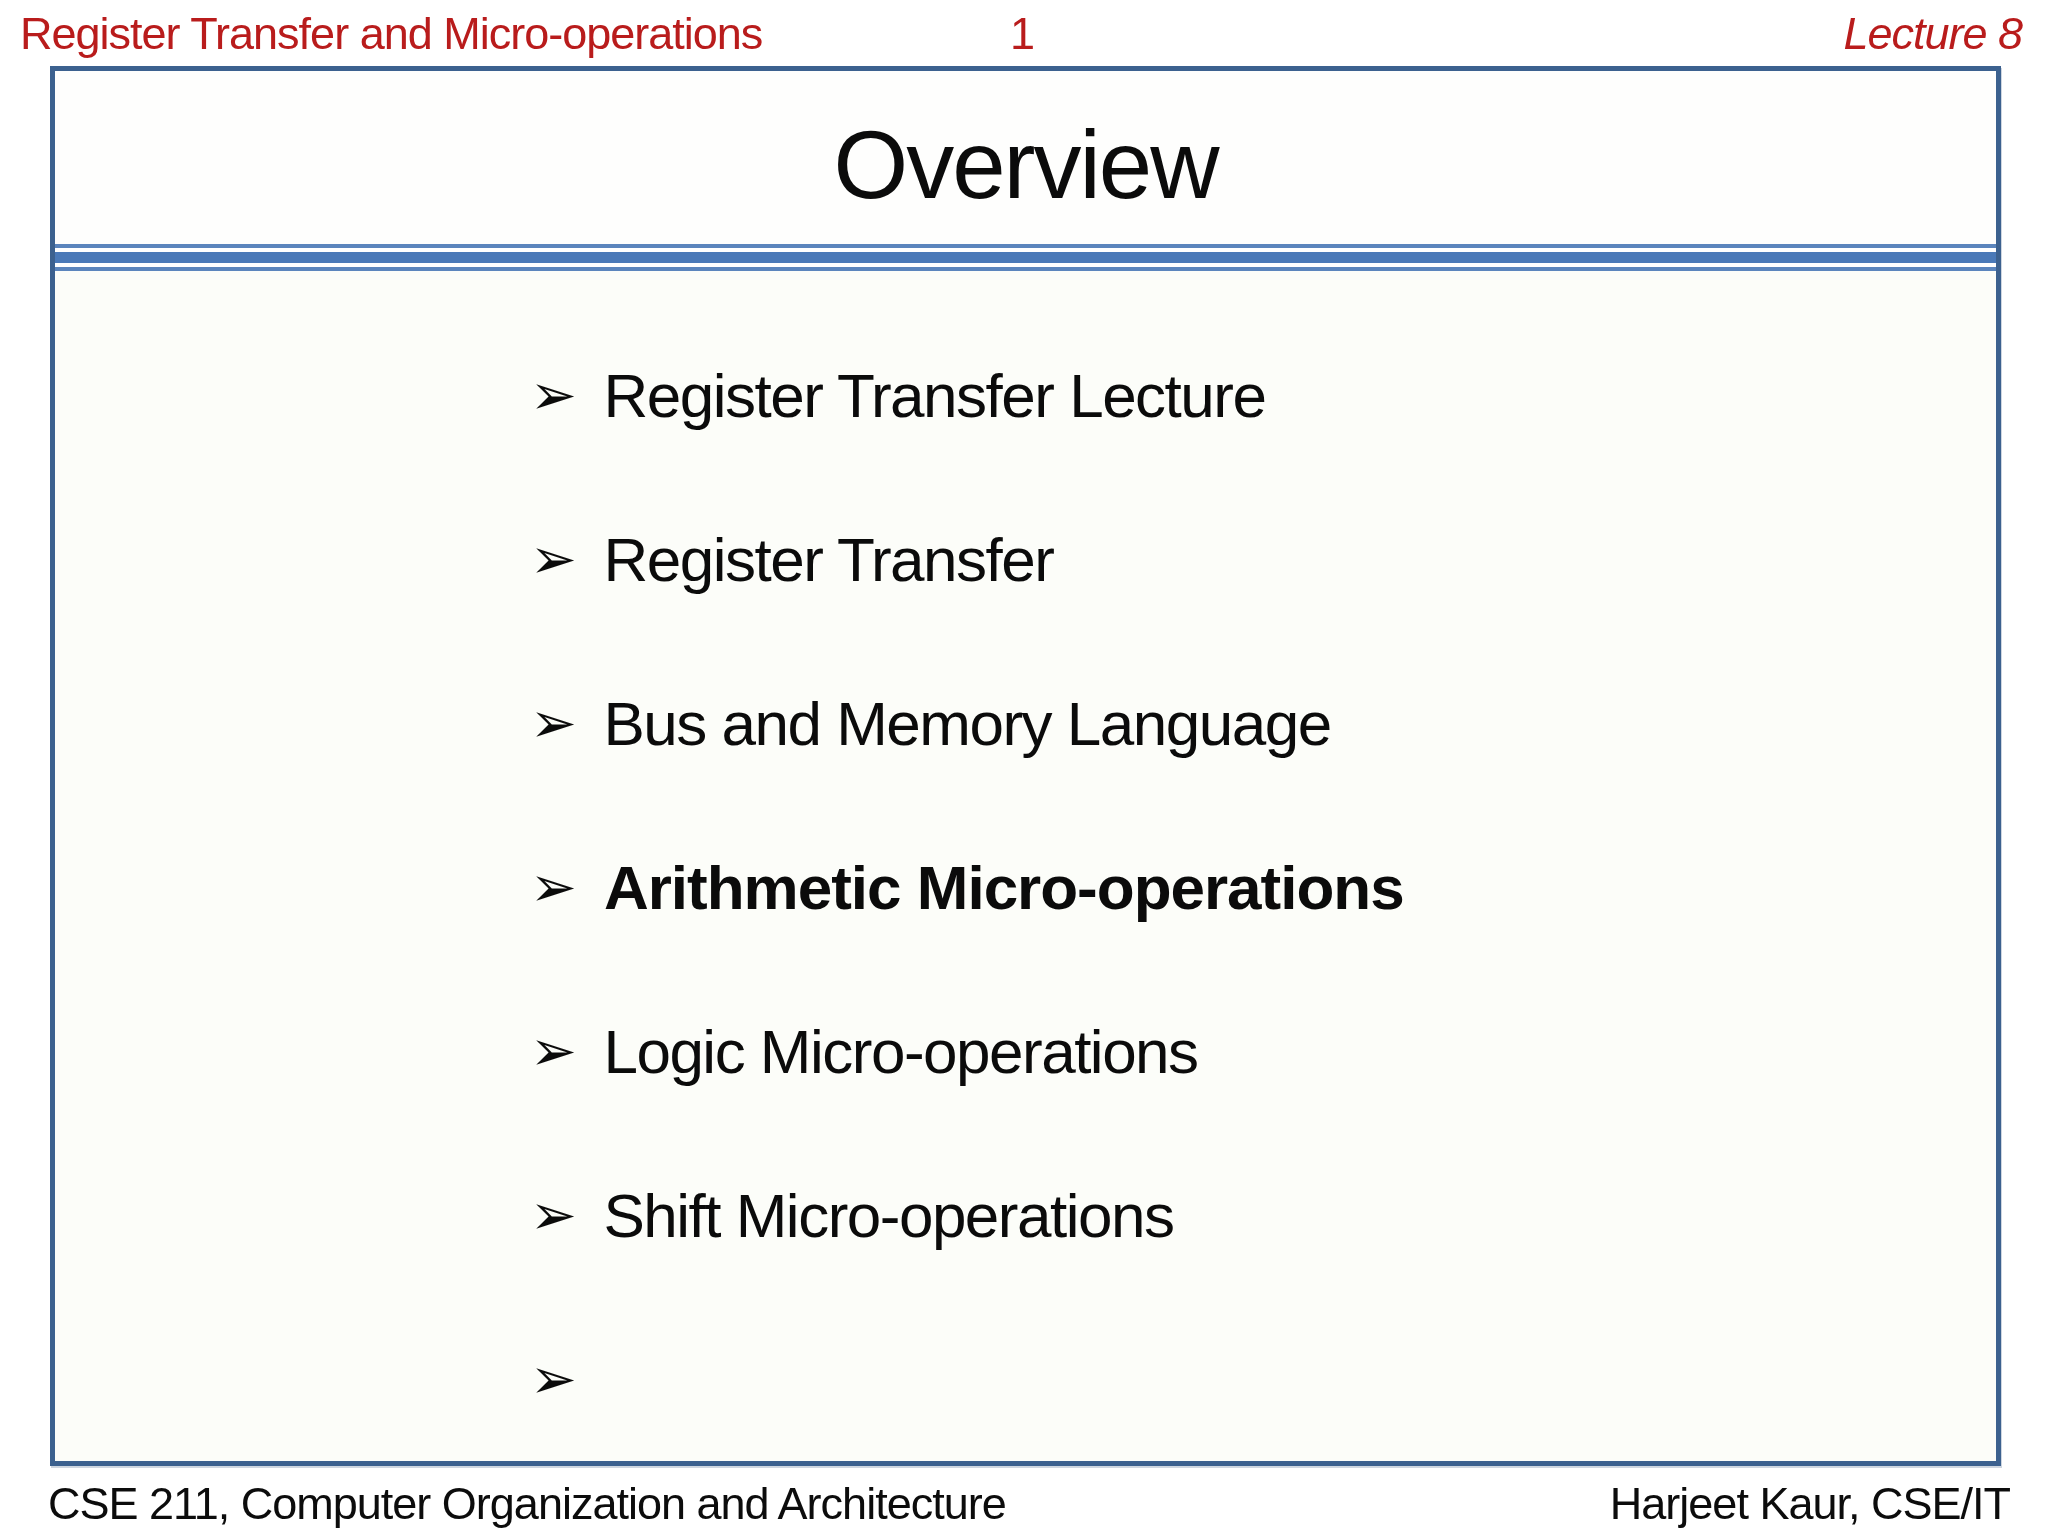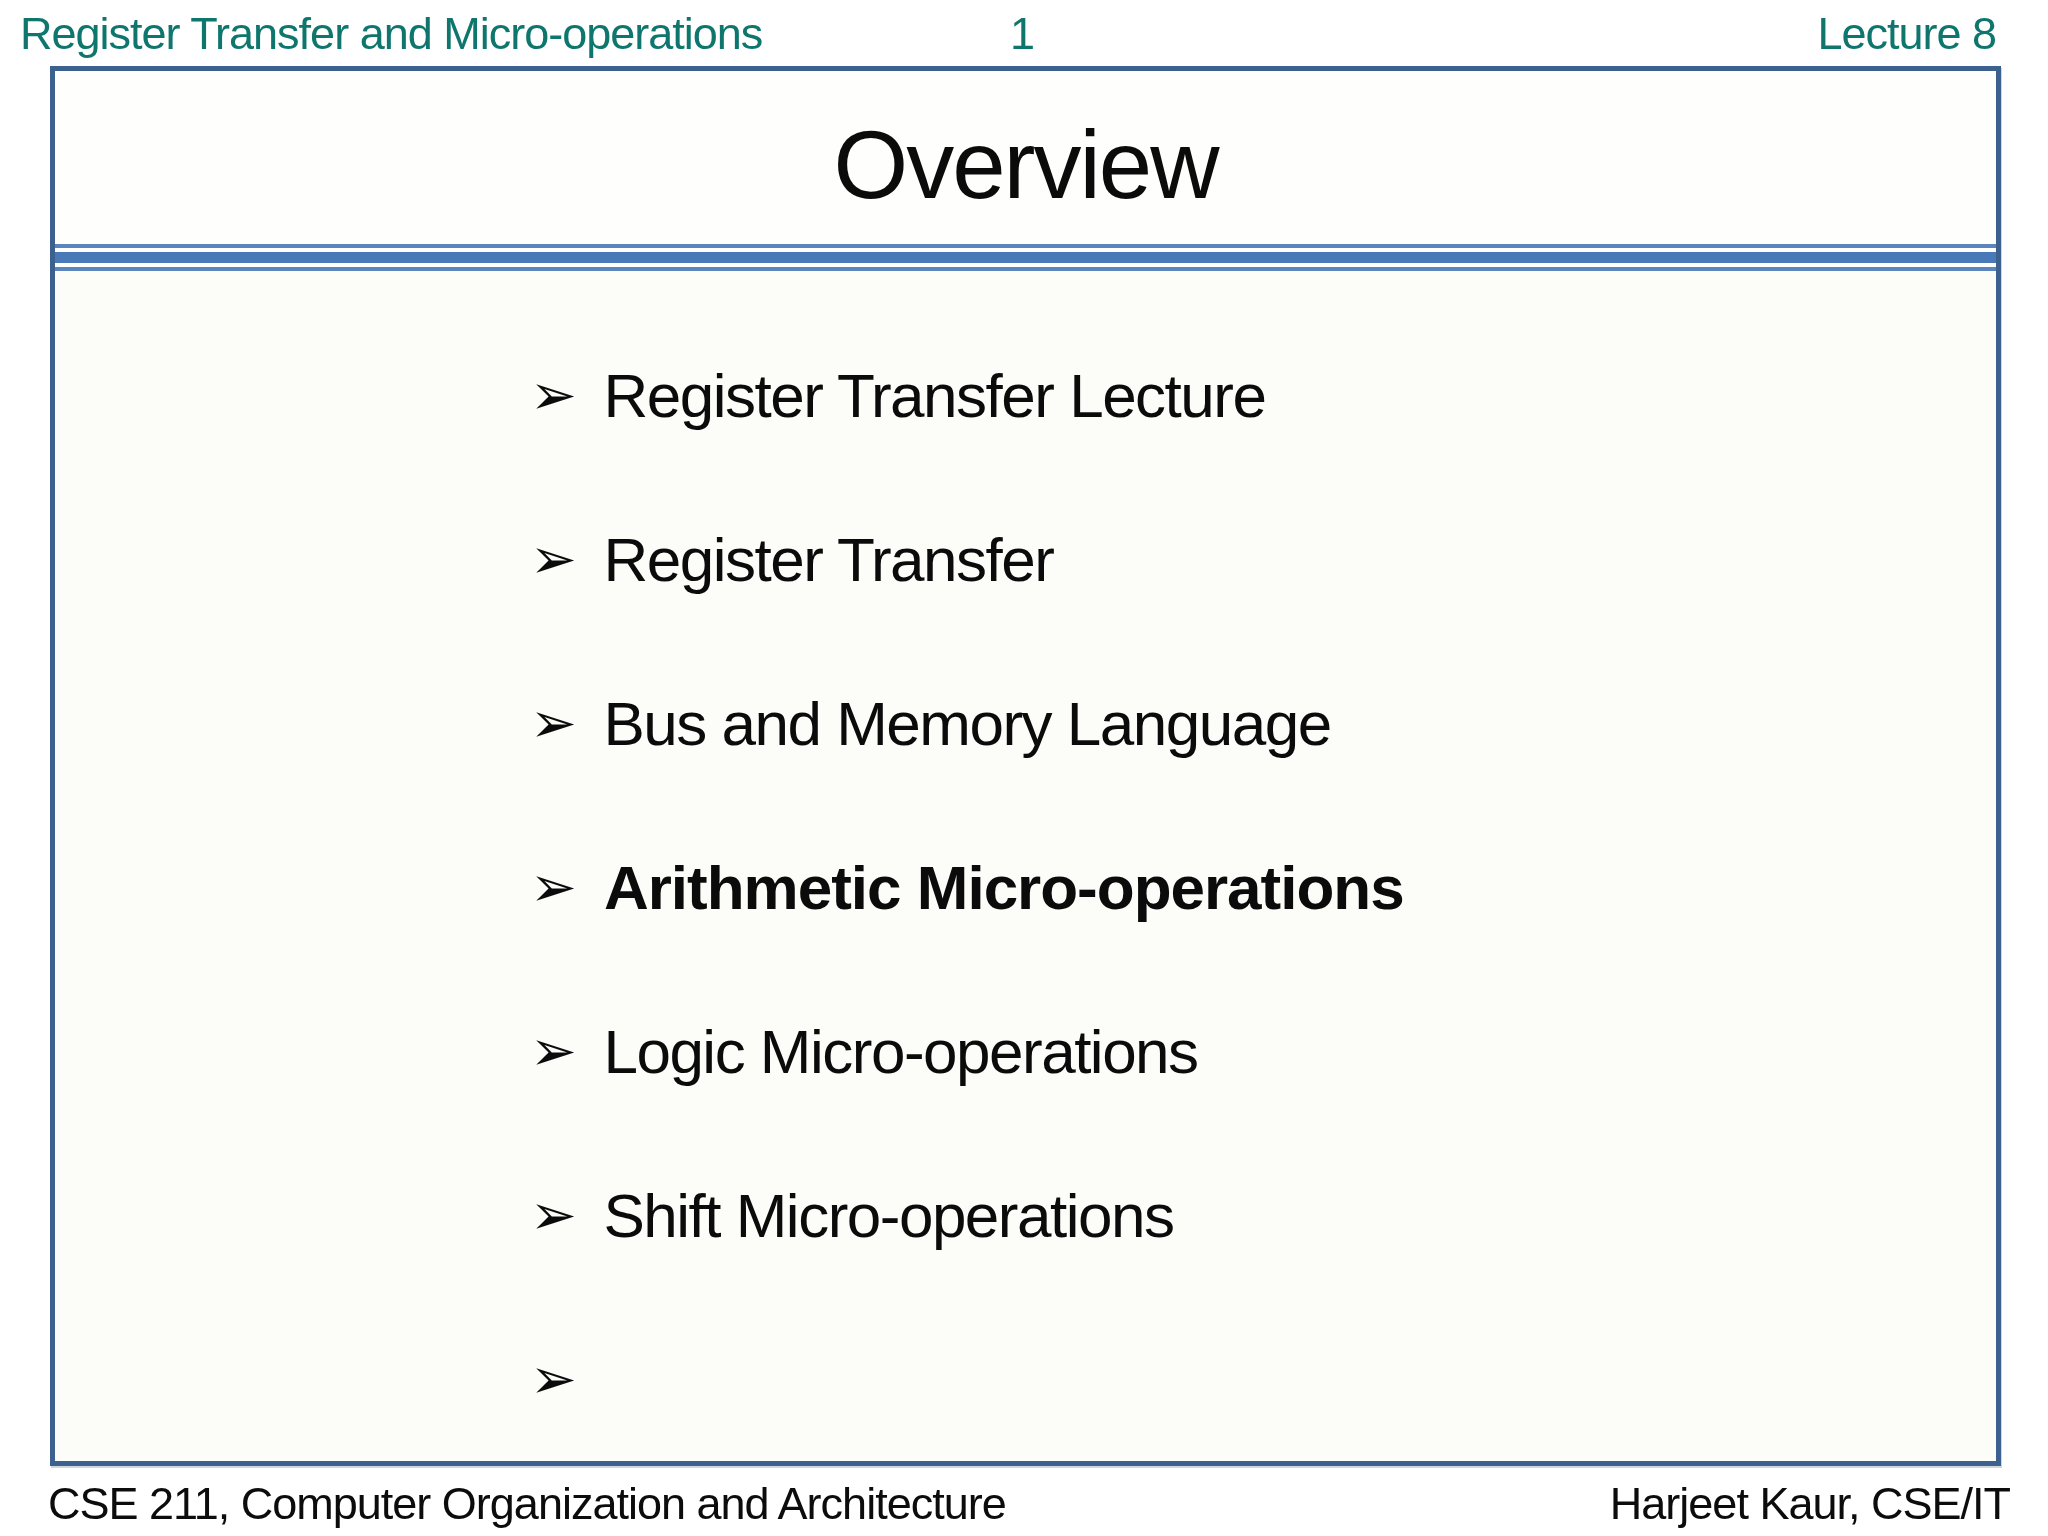--- a/index.html
+++ b/index.html
@@ -8,25 +8,25 @@
     background: #ffffff;
     font-family: "Liberation Sans", "DejaVu Sans", sans-serif;
     color: #111111;
     overflow: hidden;
   }
   .page { position: relative; width: 2048px; height: 1536px; background: #ffffff; }
 
   
   .topbar {
     position: absolute; left: 20px; right: 24px; top: 6px; height: 58px;
-    font-size: 45px; letter-spacing: -1px; color: #0f766e;
+    font-size: 45px; letter-spacing: -1px; color: #b91c1c;
   }
   .topbar .left   { position: absolute; left: 0; top: 2px; }
   .topbar .center { position: absolute; left: 50%; transform: translateX(-50%); top: 2px; }
-  .topbar .right  { position: absolute; right: 28px; top: 2px; }
+  .topbar .right  { position: absolute; right: 2px; top: 2px; font-style: italic; }
 
   
   .frame {
     position: absolute; left: 50px; top: 66px; width: 1951px; height: 1400px;
     border: 5px solid #3c618f;
     background: #fcfdf9;
     box-shadow: 1px 2px 0 rgba(60,90,130,0.25);
   }
   .title-area {
     height: 173px;

